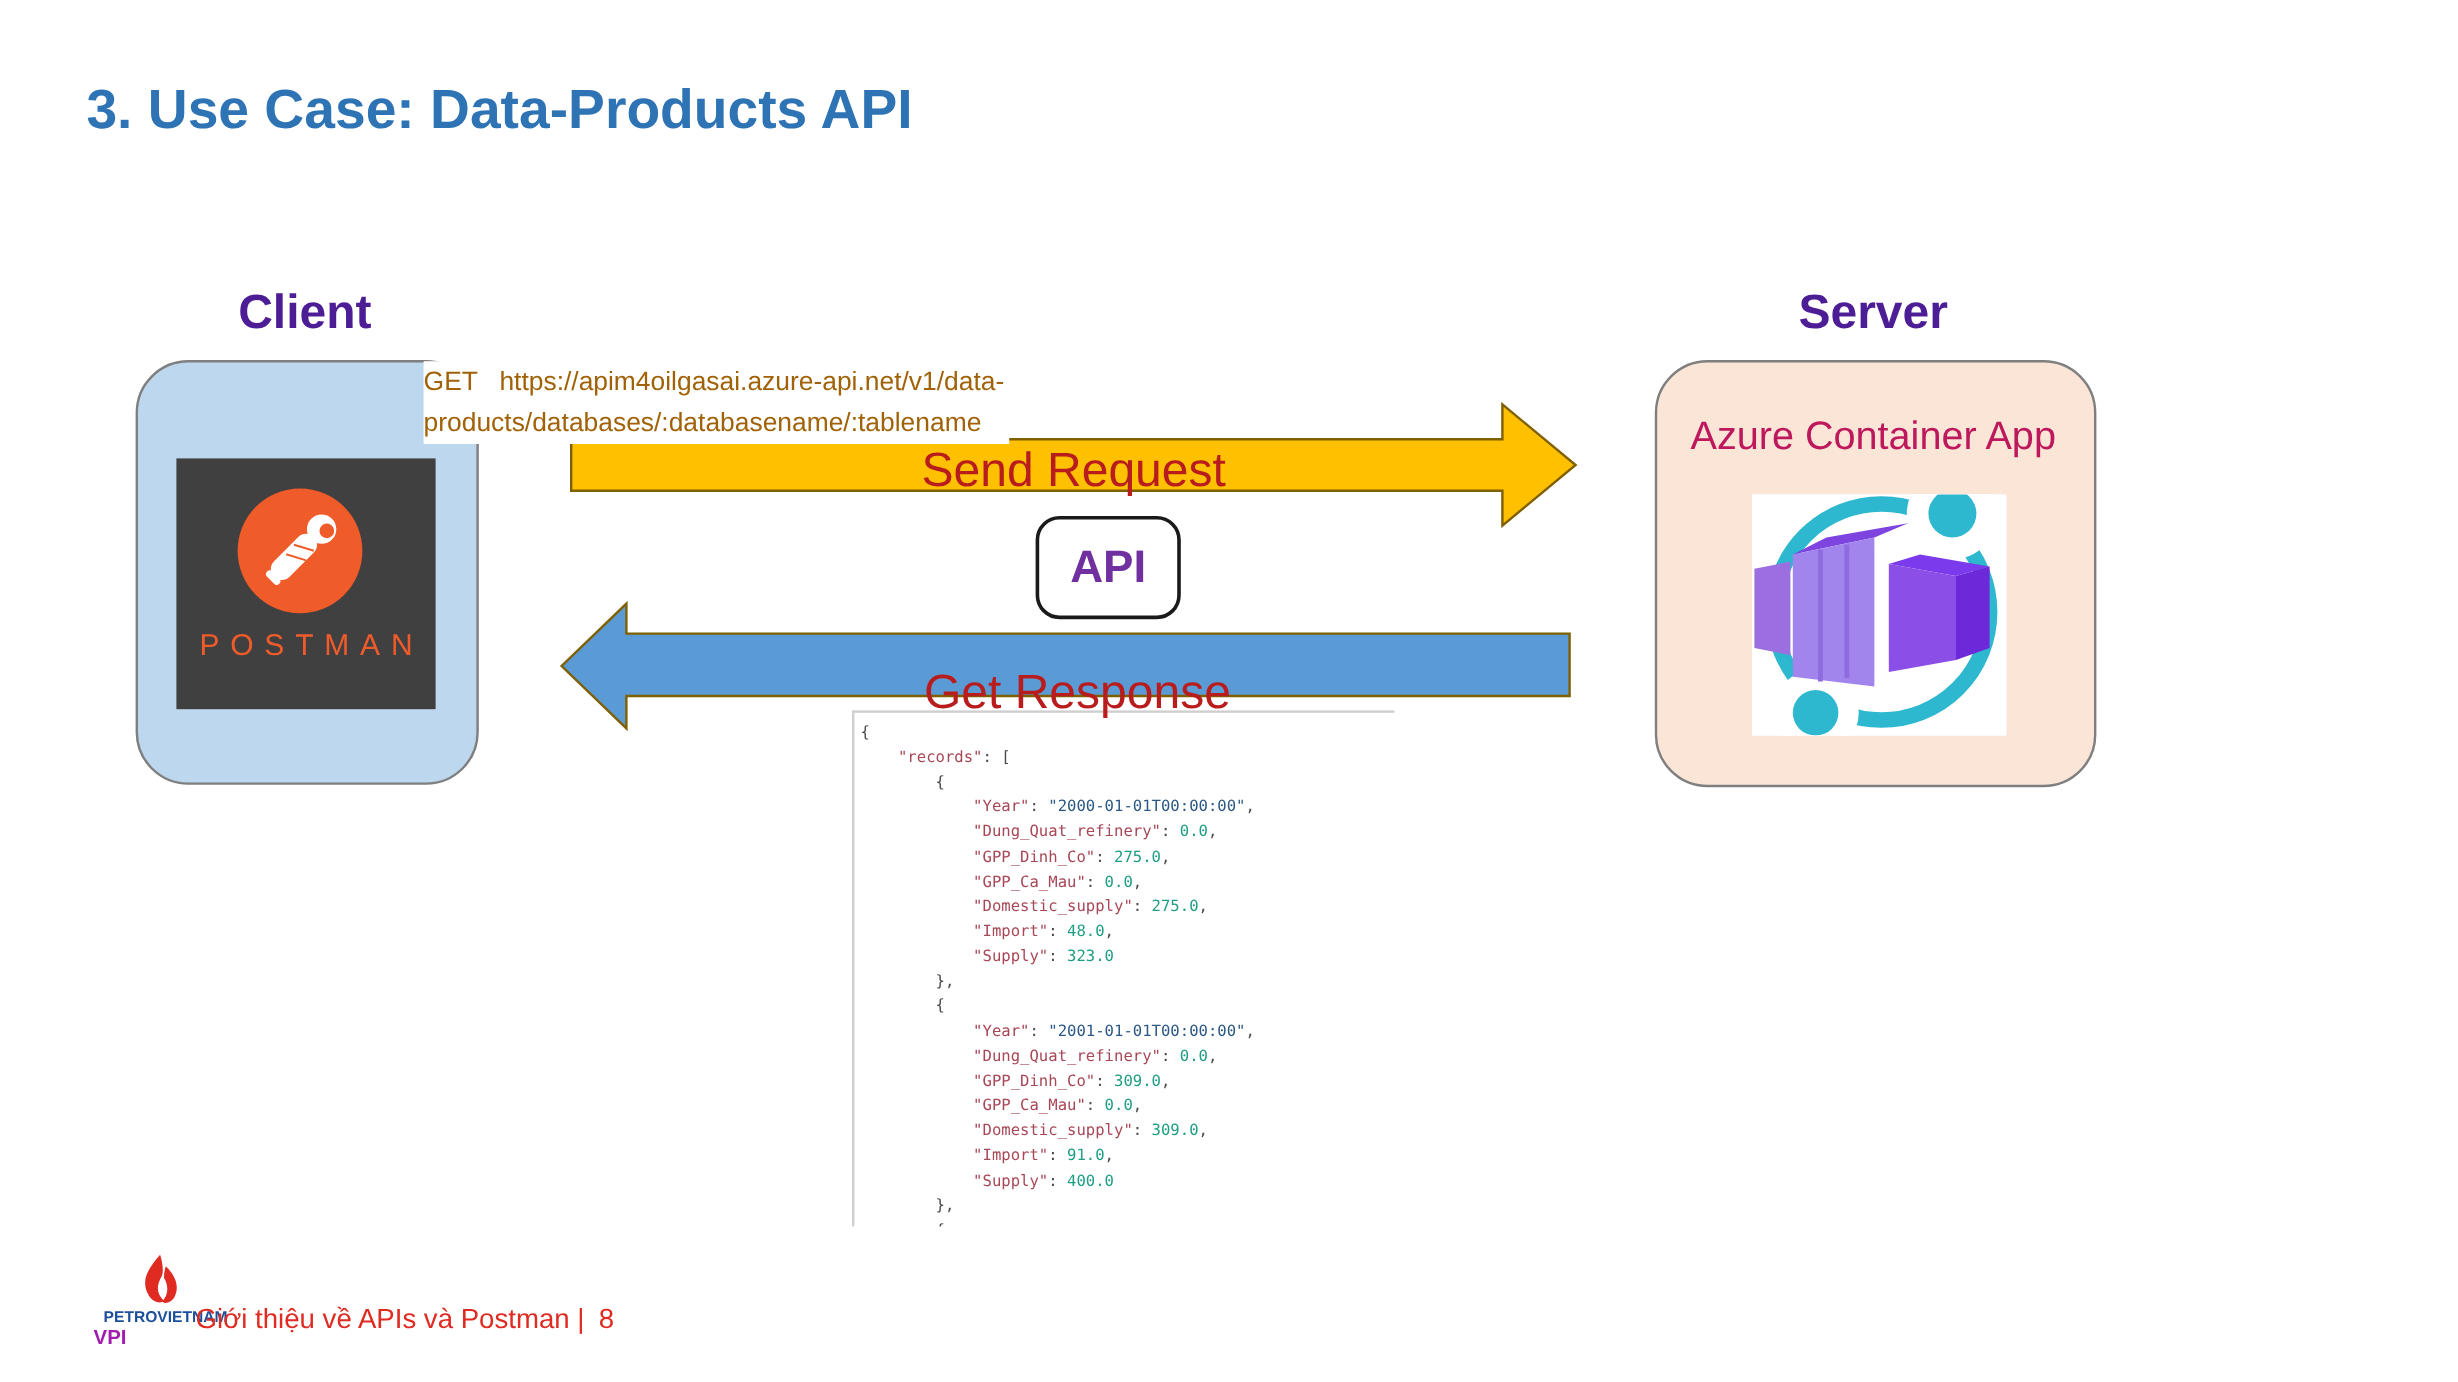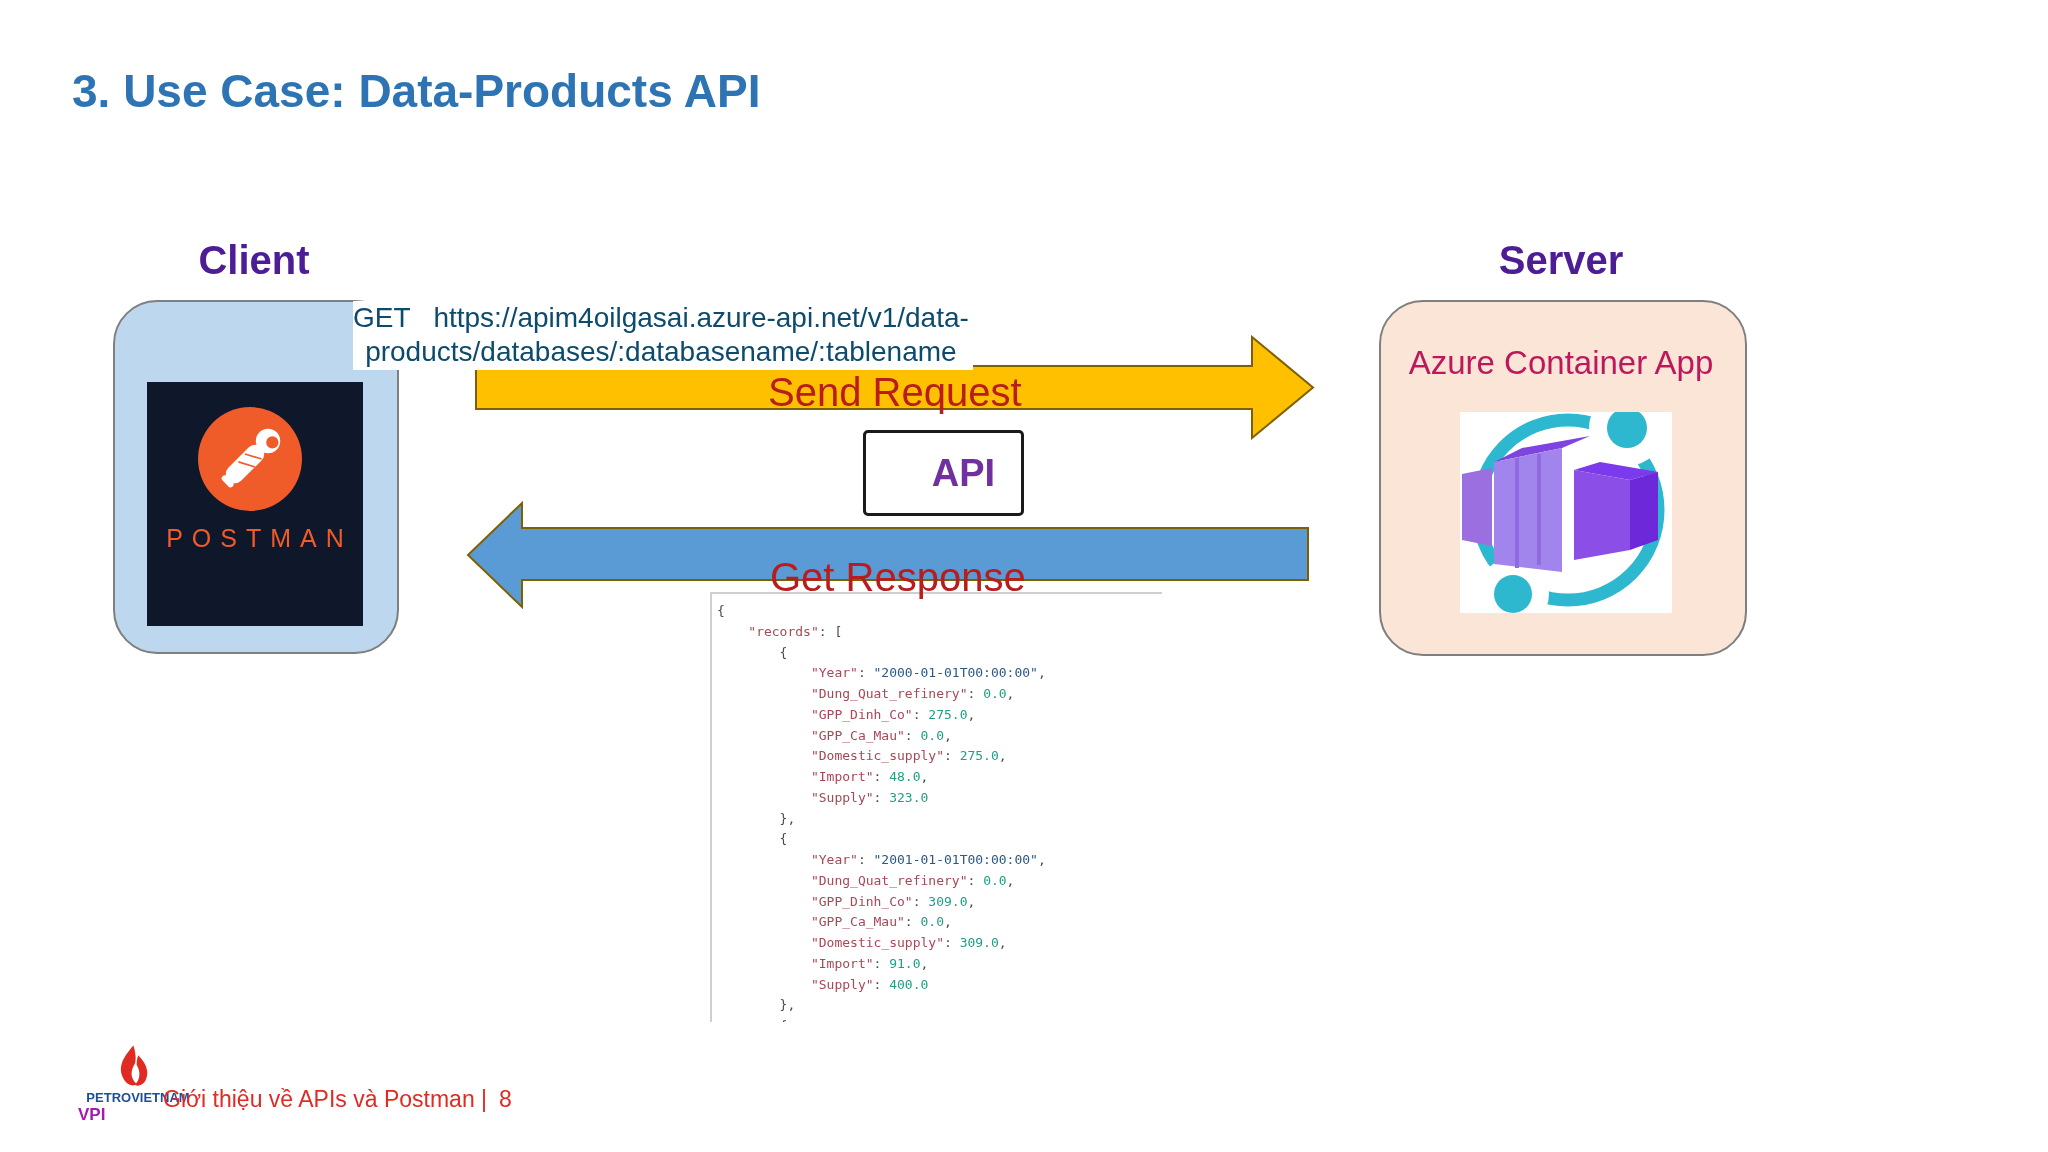--- a/index.html
+++ b/index.html
@@ -10,43 +10,43 @@
   .abs{position:absolute;}
   
   #title{left:72px;top:64px;font-size:46px;font-weight:700;color:#2E74B5;letter-spacing:0px;}
   
   .actor-heading{font-size:40px;font-weight:700;color:#4c1d95;text-align:center;}
   #client-heading{left:113px;top:238px;width:282px;}
   #server-heading{left:1379px;top:238px;width:364px;}
   
   #client-box{left:113px;top:300px;width:282px;height:350px;background:#BDD7EE;
     border:2px solid #7F7F7F;border-radius:44px;}
-  #postman-panel{left:147px;top:382px;width:216px;height:244px;background:#0f172a;}
+  #postman-panel{left:147px;top:382px;width:216px;height:209px;background:#404040;}
   #postman-circle{left:50px;top:24px;width:106px;height:106px;}
   #postman-wordmark{left:0px;top:142px;width:216px;text-align:center;font-size:25px;
     font-weight:500;color:#F05B2A;letter-spacing:9px;text-indent:9px;}
   
   #server-box{left:1379px;top:300px;width:364px;height:352px;background:#FBE5D6;
     border:2px solid #7F7F7F;border-radius:44px;}
   #azure-label{left:1387px;top:344px;width:348px;text-align:center;font-size:33px;
     font-weight:500;color:#be185d;}
   #azure-logo{left:1460px;top:412px;width:212px;height:201px;background:#ffffff;}
   
-  #url-text{left:353px;top:301px;font-size:28px;line-height:34px;color:#0c4a6e;
-    white-space:pre;background:#ffffff;z-index:3;padding:0 4px 1px 0;text-align:center;}
+  #url-text{left:353px;top:301px;font-size:22px;line-height:34px;color:#a16207;
+    white-space:pre;background:#ffffff;z-index:3;padding:0 4px 1px 0;}
   
   #send-arrow{left:475px;top:335px;z-index:1;}
   #response-arrow{left:465px;top:500px;z-index:1;}
   .arrow-label{font-size:40px;color:#b91c1c;font-weight:400;z-index:4;}
   #send-label{left:768px;top:370px;}
   #response-label{left:770px;top:543px;margin-top:12px;}
   
   #api-box{left:863px;top:430px;width:115px;height:80px;background:#ffffff;
-    border:3px solid #1a1a1a;border-radius:5px;z-index:5;
-    display:flex;align-items:center;justify-content:center;padding-left:40px;}
+    border:3px solid #1a1a1a;border-radius:20px;z-index:5;
+    display:flex;align-items:center;justify-content:center;}
   #api-box span{font-size:38px;font-weight:700;color:#7030A0;}
   
   #code-block{left:710px;top:592px;width:452px;height:430px;overflow:hidden;
     border-top:2px solid #cfcfcf;border-left:2px solid #cfcfcf;
     padding:7px 0 0 5px;box-sizing:border-box;background:#ffffff;}
   .code-line{font-family:"DejaVu Sans Mono","Liberation Mono",monospace;font-size:13px;
     line-height:20.75px;white-space:pre;color:#4a4a4a;position:relative;z-index:1;}
   .ck{color:#A84756;}  
   .cs{color:#2B5884;}  
   .cn{color:#1E9E84;}  

